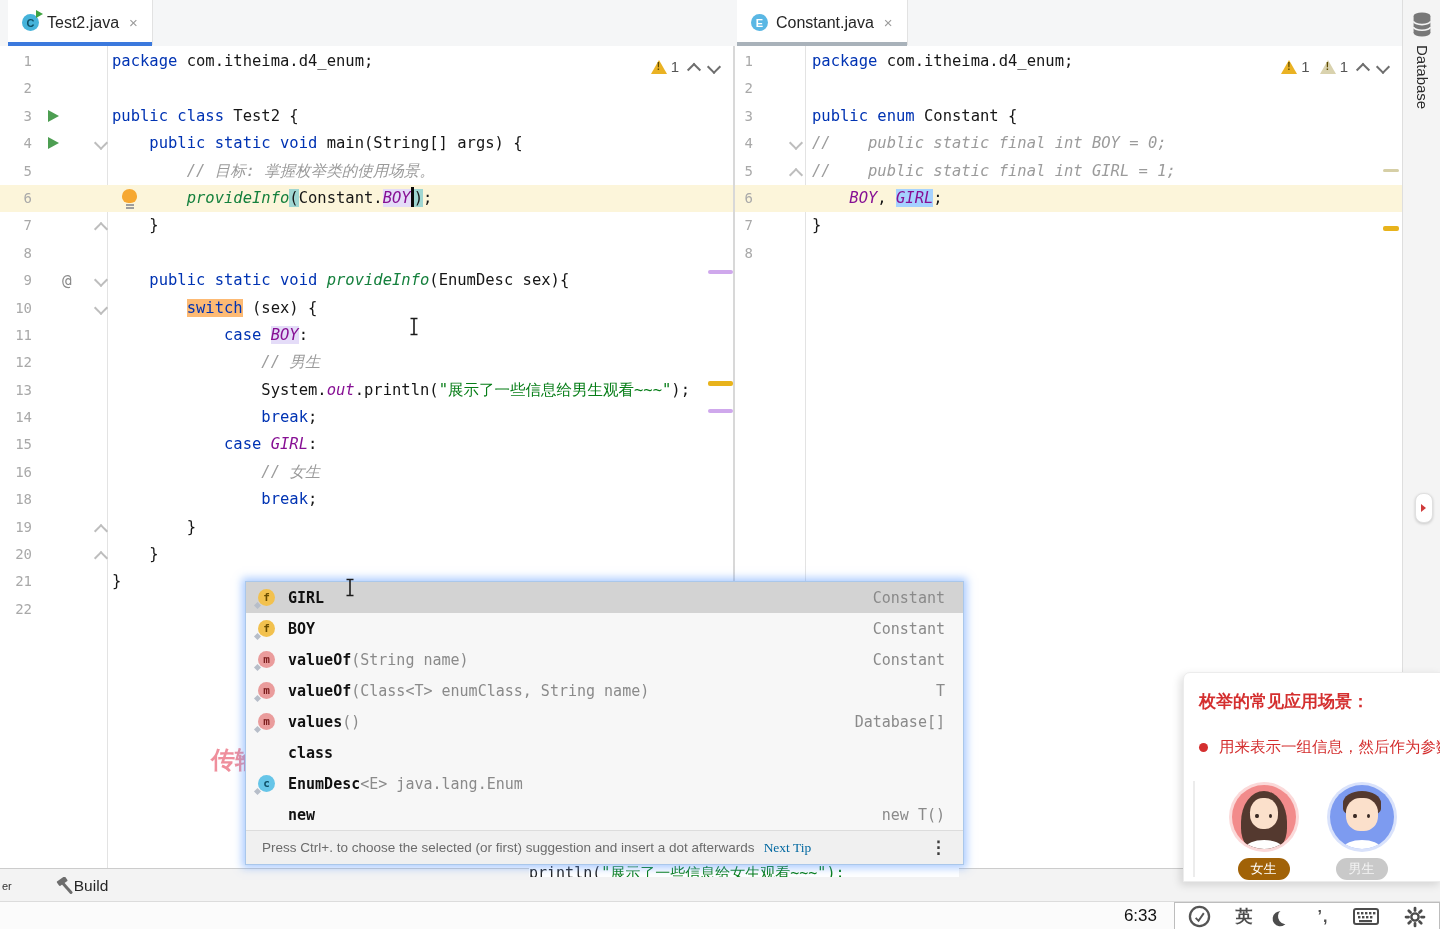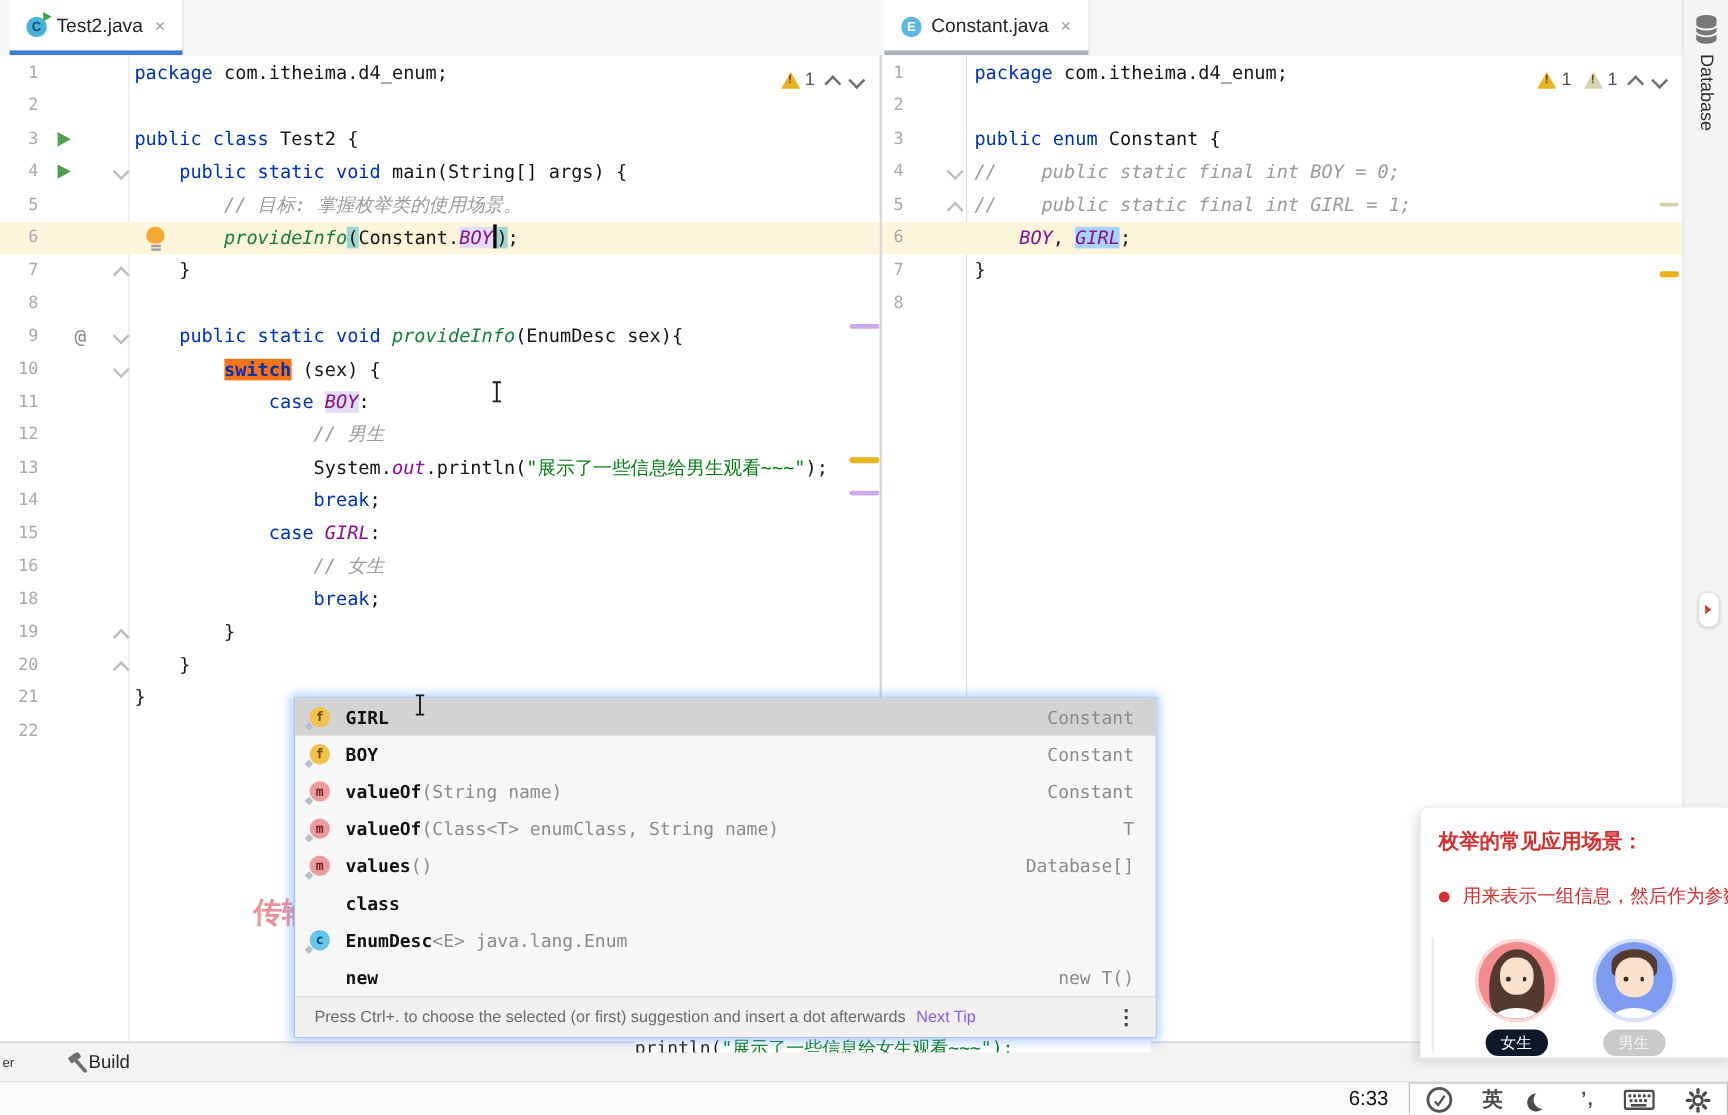--- a/index.html
+++ b/index.html
@@ -49,21 +49,21 @@
 
   .tk-kw{color:#0033b3;}
   .tk-pl{color:#161616;}
   .tk-cm{color:#9b9b9b;font-style:italic;}
   .tk-st{color:#067d17;}
   .tk-fd{color:#871094;font-style:italic;}
   .tk-it{color:#15803d;font-style:italic;}
   .sel-p{background:#e4dcf8;}
   .sel-b{background:#a6d2ff;}
   .hl-br{background:#9fd6d2;}
-  .hl-sw{background:#f97316;font-weight:bold;}
+  .hl-sw{background:#fdba74;}
   .caret{display:inline-block;width:3px;height:20px;background:#0b0b0b;vertical-align:-4px;}
 
   .run-arrow{position:absolute;left:48px;top:7px;width:0;height:0;
       border-left:11px solid #4d9e52;border-top:6.5px solid transparent;border-bottom:6.5px solid transparent;}
   .at-icon{position:absolute;left:62px;top:0;color:#8a8a8a;font-size:16px;}
   .fold{position:absolute;width:8px;height:8px;border-right:2px solid #bdbdbd;border-bottom:2px solid #bdbdbd;}
   .pane-left .fold{left:96px;}
   .pane-right .fold{left:56px;}
   .fold.down{transform:rotate(45deg);top:8px;}
   .fold.up{transform:rotate(-135deg);top:12px;}
@@ -98,21 +98,21 @@
   .p-icon.method{background:#ea9c9c;color:#7c1d1d;}
   .p-icon.classic{background:#66c5e8;color:#0e4e66;}
   .p-icon.none{visibility:hidden;}
   .p-icon.field::after,.p-icon.method::after,.p-icon.classic::after{content:'';position:absolute;left:-3px;bottom:-2px;
       width:5px;height:5px;background:#b7bec9;transform:rotate(45deg);}
   .p-name{font-weight:bold;color:#111;}
   .p-params{color:#8a8a8a;}
   .p-type{margin-left:auto;color:#8a8a8a;}
   .p-footer{height:33px;background:#f0f0f0;border-top:1px solid #dcdcdc;display:flex;align-items:center;
       padding:0 16px;font-size:13.5px;color:#6b6b6b;}
-  .next-tip{color:#8b5cf6;margin-left:9px;}
+  .next-tip{color:#0369a1;margin-left:9px;font-family:Liberation Serif, serif;}
   .kebab{margin-left:auto;color:#3d3d3d;font-size:17px;font-weight:bold;}
 
   .sliver{position:absolute;left:529px;top:864px;width:430px;height:13px;background:#fff;overflow:hidden;z-index:49;
       font-family:"DejaVu Sans Mono",monospace;font-size:15px;line-height:18px;white-space:nowrap;}
   .sliver .g{color:#067d17;} .sliver .p{color:#222;}
   .red-frag{position:absolute;left:211px;top:744px;font-size:24px;font-weight:bold;color:#ef8f9c;z-index:10;white-space:nowrap;}
 
   
   .info-panel{position:absolute;left:1183px;top:672px;width:257px;height:208px;background:#fff;
       border:1px solid #ececec;border-radius:7px 0 0 0;box-shadow:-3px 3px 9px rgba(0,0,0,.13);z-index:60;overflow:hidden;}
@@ -126,21 +126,21 @@
   .av-circle.f{background:#f28b8b;box-shadow:0 0 0 3px #fbd9d9;}
   .av-circle.m{background:#7d9bf0;box-shadow:0 0 0 3px #d9e2fb;}
   .hair-f{position:absolute;left:9px;top:6px;width:46px;height:62px;background:#54392f;border-radius:50% 50% 40% 40%;}
   .face-f{position:absolute;left:18px;top:13px;width:28px;height:31px;background:#fbe0cb;border-radius:46%;}
   .hair-m{position:absolute;left:13px;top:6px;width:38px;height:24px;background:#54392f;border-radius:52% 52% 26% 26%;}
   .face-m{position:absolute;left:16px;top:13px;width:32px;height:33px;background:#fbe0cb;border-radius:44%;}
   .eyes{position:absolute;left:0;top:29px;width:100%;display:flex;justify-content:center;gap:10px;}
   .eyes i{width:3.4px;height:4.4px;background:#3a2a24;border-radius:50%;}
   .shoulders{position:absolute;left:14px;bottom:-7px;width:36px;height:16px;background:#fff;border-radius:50% 50% 0 0;}
   .badge{margin-top:9px;padding:2px 13px;border-radius:12px;color:#fff;font-size:13px;}
-  .badge.f{background:#0f172a;} .badge.m{background:#c9c9c9;color:#f4f4f4;}
+  .badge.f{background:#a16207;} .badge.m{background:#c9c9c9;color:#f4f4f4;}
 
   
   .statusbar{position:absolute;left:0;top:868px;width:1440px;height:33px;background:#f3f3f3;border-top:1px solid #cccccc;
       display:flex;align-items:center;z-index:40;}
   .sb-partial{margin-left:2px;font-size:11px;color:#333;}
   .build-btn{display:flex;align-items:center;gap:0;margin-left:44px;font-size:15.5px;color:#262626;}
   .bottombar{position:absolute;left:0;top:901px;width:1440px;height:28px;background:#fbfbfb;border-top:1px solid #dcdcdc;z-index:41;}
   .clock{position:absolute;right:283px;top:4px;font-size:17px;color:#111;}
   .ime-bar{position:absolute;right:0;top:0;width:264px;height:27px;background:#fff;border:1px solid #bdbdbd;
       display:flex;align-items:center;justify-content:space-around;color:#4c4c4c;z-index:42;}

